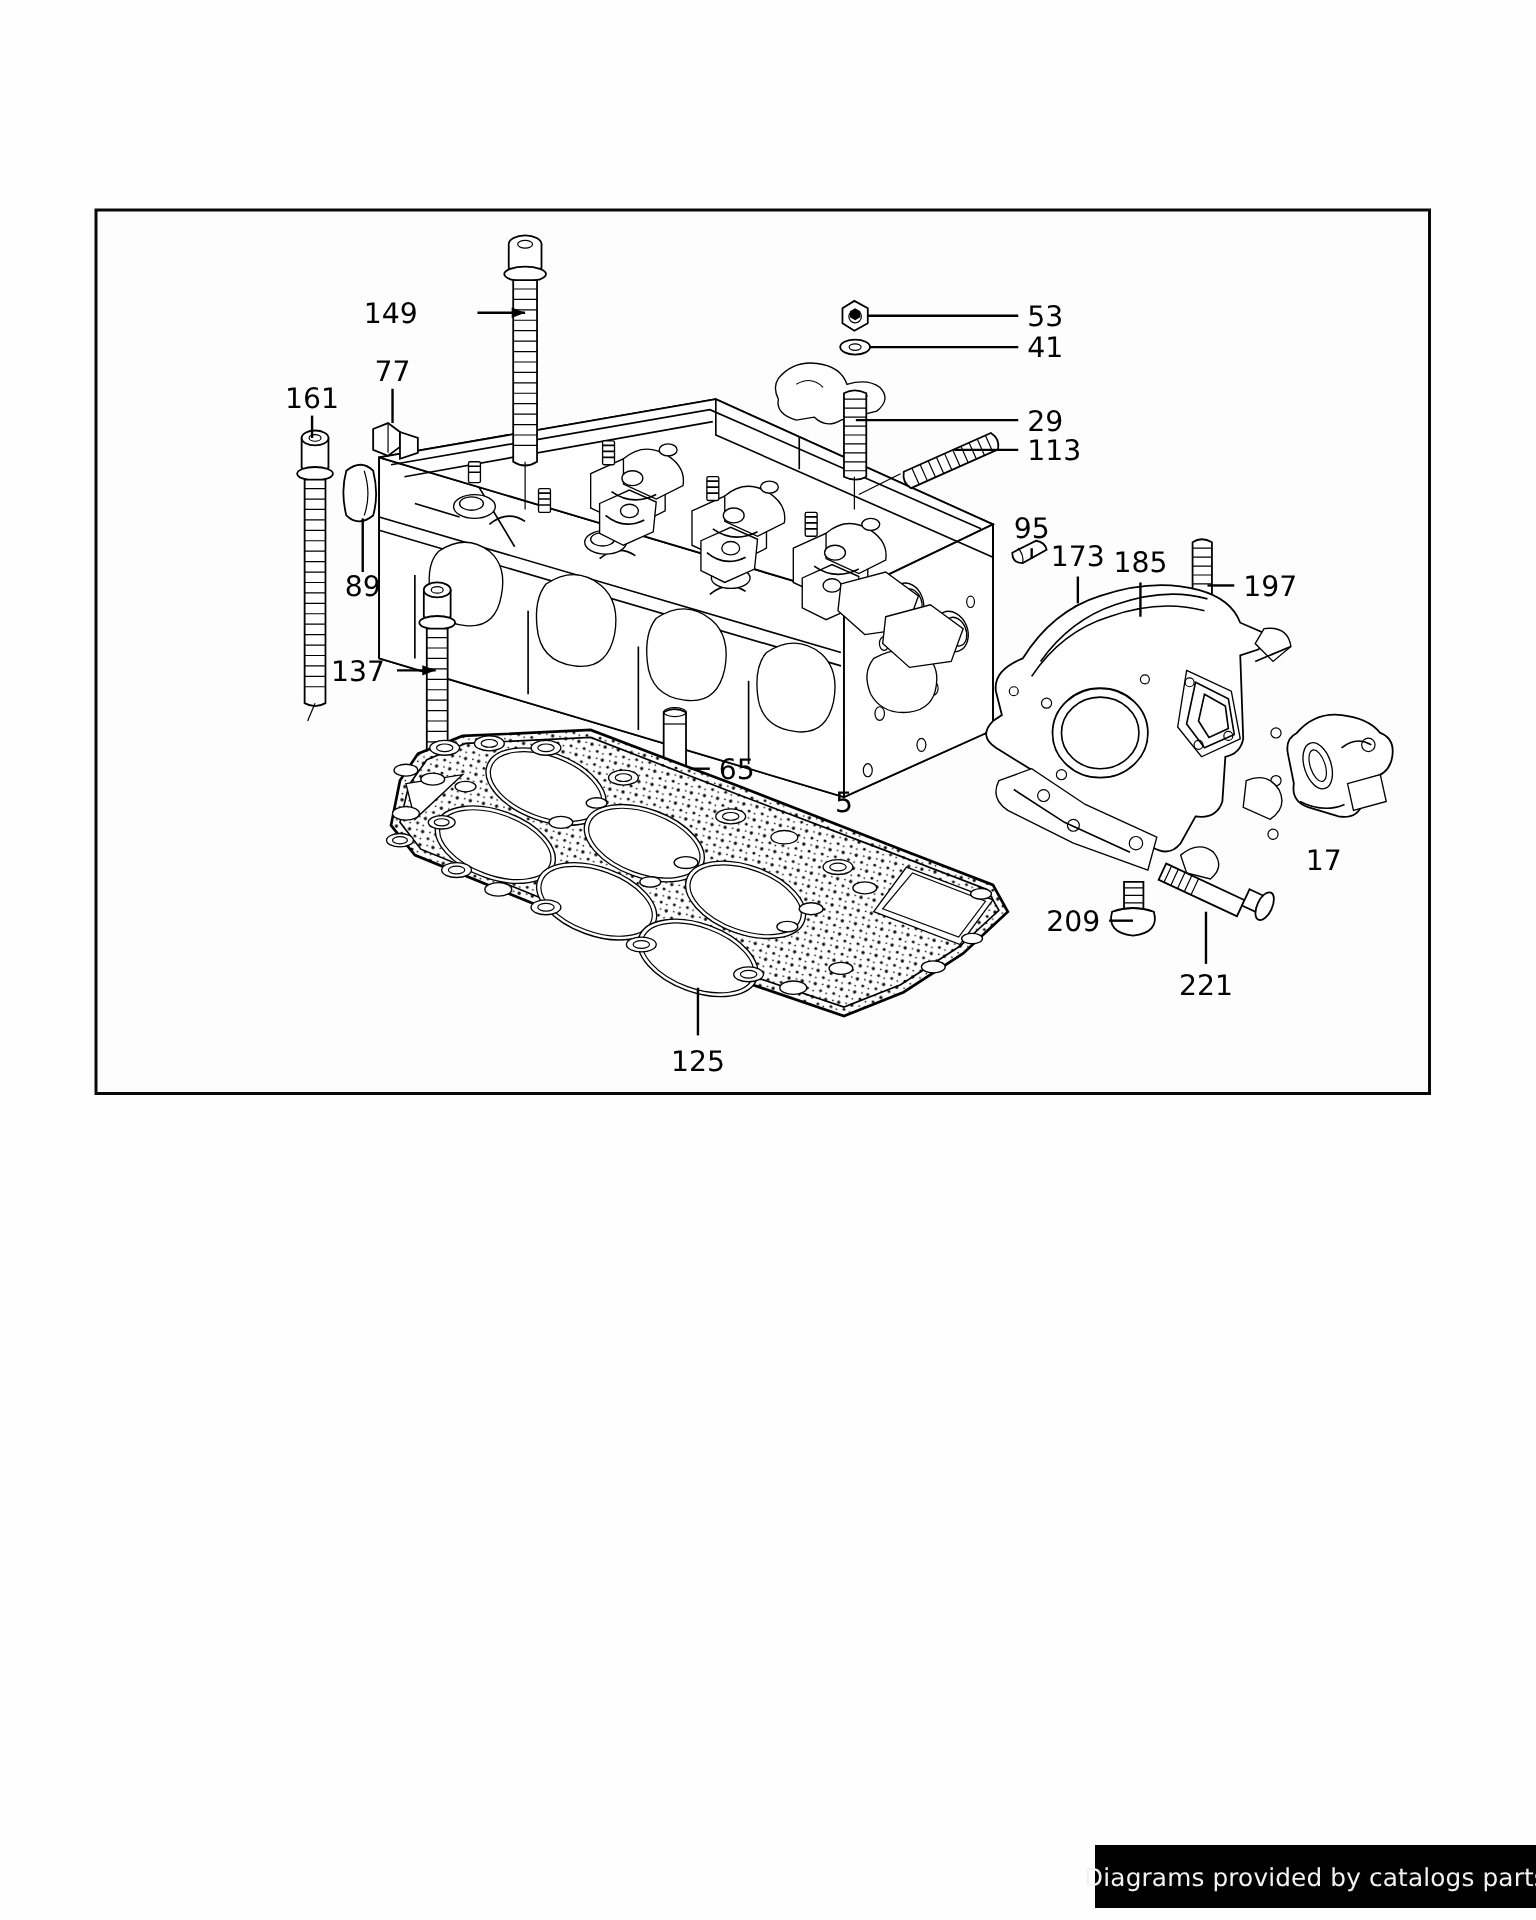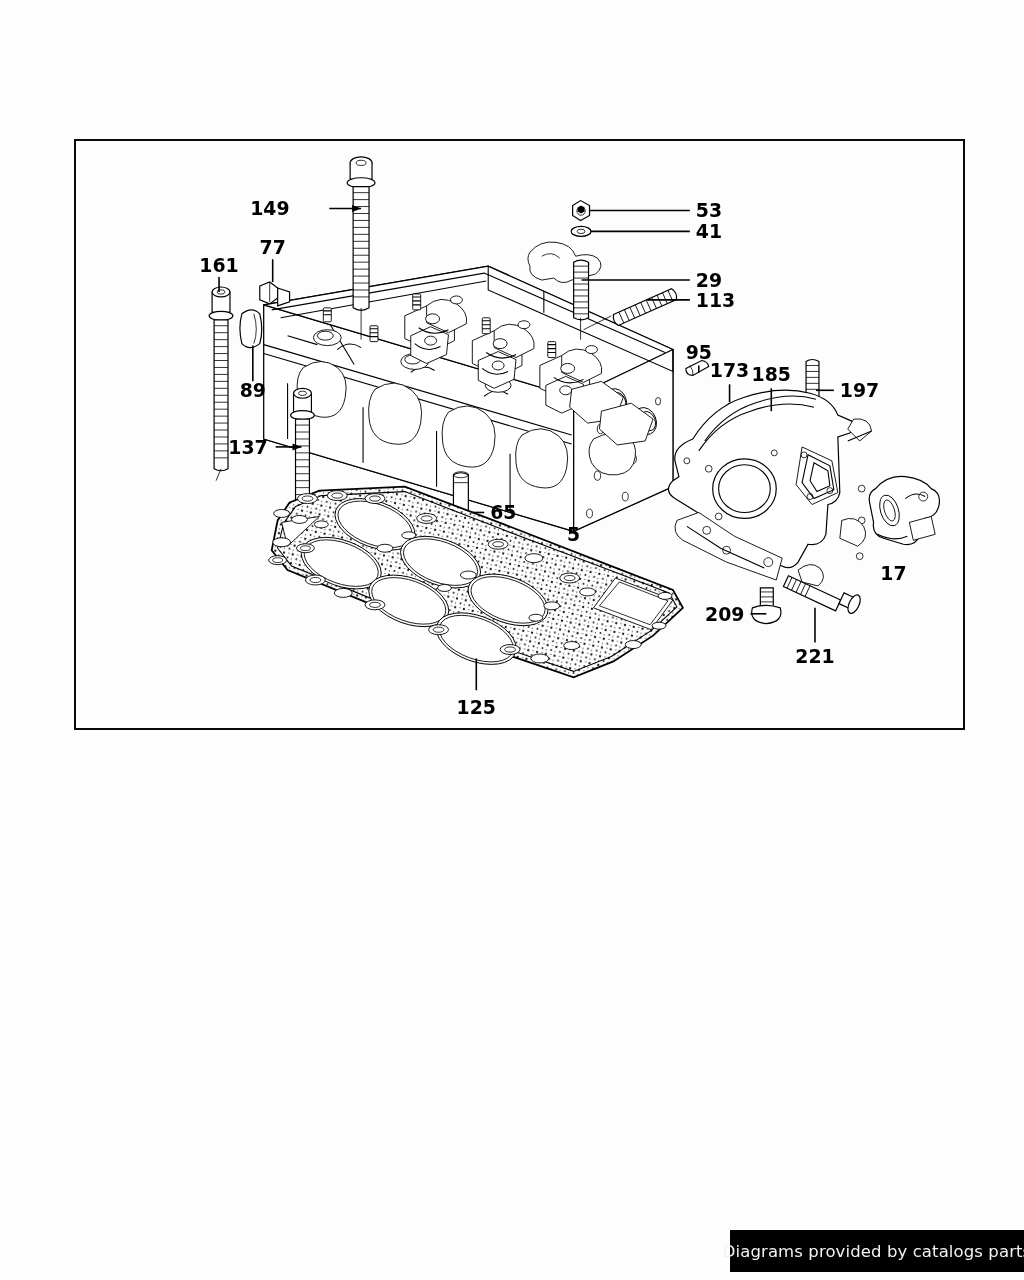--- a/index.html
+++ b/index.html
@@ -17,28 +17,27 @@
   }
   #page {
     position: absolute;
     left: 0; top: 0;
     width: 1024px;
     height: 1280px;
     background: #fefefe;
   }
   #diagram-frame {
     position: absolute;
-    left: 74px;
+    left: 63px;
     top: 139px;
     width: 891px;
     height: 591px;
     border: 2px solid #0a0a0a;
     box-sizing: border-box;
     background: #fdfdfd;
-    font-weight: bold;
   }
   #diagram-svg {
     position: absolute;
     left: 0; top: 0;
     width: 100%;
     height: 100%;
     display: block;
   }
   .callout-text {
     font-family: "DejaVu Sans", "Liberation Sans", sans-serif;

